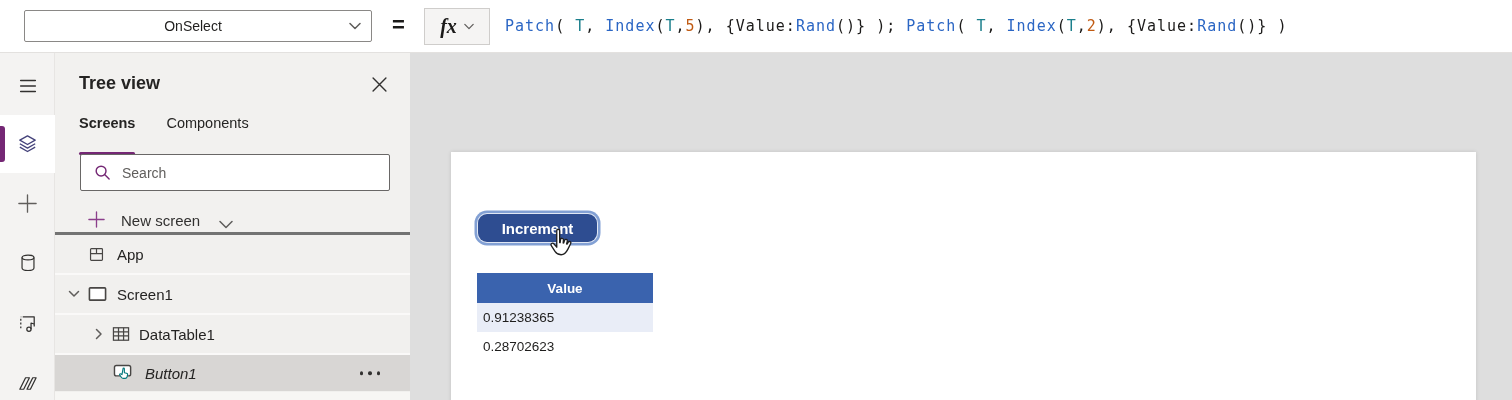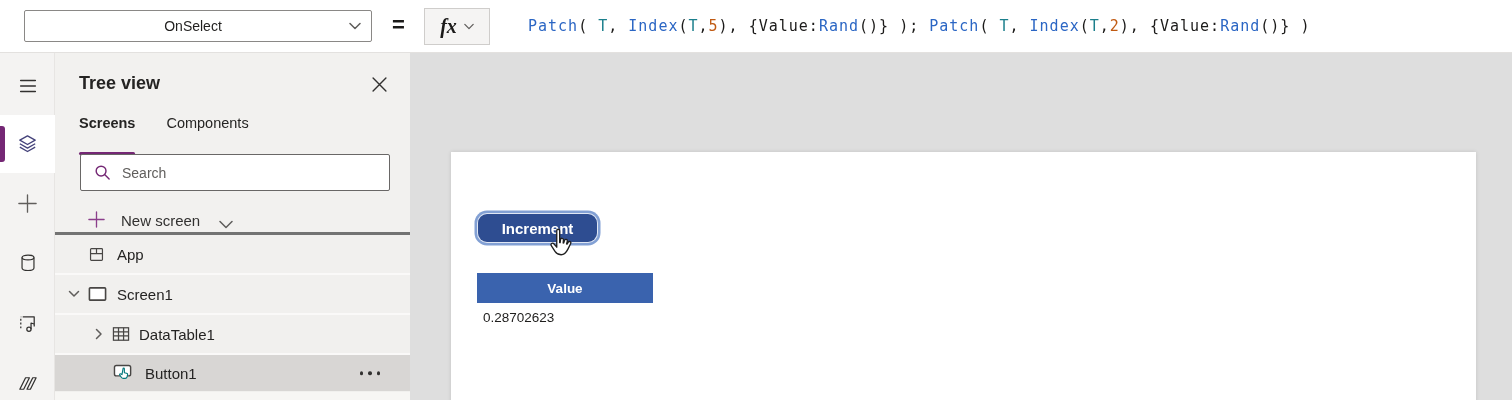--- a/index.html
+++ b/index.html
@@ -7,21 +7,21 @@
   body { font-family:"Liberation Sans", sans-serif; color:#252423; background:#dedede; position:relative; }
   svg { display:block; }
 
   
   .topbar { position:absolute; left:0; top:0; width:1512px; height:53px; background:#fff; border-bottom:1px solid #e3e1df; z-index:10; }
   .prop-dd { position:absolute; left:24px; top:10px; width:348px; height:32px; background:#fff; border:1px solid #8a8886; border-radius:2px; display:flex; align-items:center; padding:0 10px 0 12px; cursor:pointer; }
   .prop-dd .lbl { font-size:14px; color:#201f1e; flex:1;text-align:center; }
   .equals { position:absolute; left:392px; top:12px; font-size:22px; font-weight:700; color:#1b1a19; }
   .fx-btn { position:absolute; left:424px; top:8px; width:66px; height:37px; background:#f5f4f3; border:1px solid #cfcdcb; display:flex; align-items:center; justify-content:center; gap:7px; cursor:pointer; }
   .fx-glyph { font-family:"Liberation Serif", serif; font-style:italic; font-weight:600; font-size:20px; color:#1b1a19; }
-  .formula { position:absolute; left:505px; top:0; height:52px; display:flex; align-items:center; white-space:pre; font-family:"DejaVu Sans Mono","Liberation Mono",monospace; font-size:15px; letter-spacing:1px; cursor:text;margin-left:23px; }
+  .formula { position:absolute; left:505px; top:0; height:52px; display:flex; align-items:center; white-space:pre; font-family:"DejaVu Sans Mono","Liberation Mono",monospace; font-size:15px; letter-spacing:1px; cursor:text; }
   .tk-func  { color:#2b66c4; }
   .tk-ident { color:#1b7f8c; }
   .tk-num   { color:#c05a12; }
   .tk-plain { color:#1b1a19; }
 
   
   .rail { position:absolute; left:0; top:53px; width:55px; height:347px; background:#f4f3f2; border-right:1px solid #e7e5e3; z-index:6; }
   .rail-item { position:absolute; left:0; width:55px; height:44px; display:flex; align-items:center; justify-content:center; cursor:pointer; }
   .rail-item.selected { background:#fff; height:58px; }
   .sel-bar { position:absolute; left:0; top:11px; width:5px; height:36px; background:#742774; border-radius:0 3px 3px 0; }
@@ -35,21 +35,21 @@
   .tab.selected { font-weight:700; }
   .tab.selected .underline { position:absolute; left:0; bottom:0; width:100%; height:3px; background:#742774; border-radius:2px; }
   .search-box { position:absolute; left:25px; top:101px; width:310px; height:37px; background:#fff; border:1px solid #696766; border-radius:2px; display:flex; align-items:center; padding:0 8px 0 13px; }
   .search-box input { border:none; outline:none; flex:1; font-size:14px; font-family:"Liberation Sans",sans-serif; color:#323130; margin-left:11px; background:transparent; }
   .search-box input::placeholder { color:#605e5c; }
   .new-screen { position:absolute; left:25px; top:144px; height:32px; display:flex; align-items:flex-end; cursor:pointer; }
   .new-screen .ns-label { font-size:15px; color:#323130; margin-left:15px; }
   .new-screen .ns-chev { margin-left:19px; }
   .tree { position:absolute; left:0; top:179px; width:355px; border-top:3px solid #737373; }
   .tree-row { position:relative; width:355px; height:40px; display:flex; align-items:center; cursor:pointer; border-bottom:2px solid #faf9f8; background:#f1f0ee; }
-  .tree-row.selected { background:#d8d6d4; height:37px; border-bottom:1px solid #f1f0ee; }
+  .tree-row.selected { background:#d8d6d4; height:37px; border-bottom:1px solid #f1f0ee;font-style:italic; }
   .tree-label { font-size:15px; color:#252423; }
   .dots { position:absolute; right:30px; top:50%; transform:translateY(-50%); display:flex; gap:5px; }
   .dots i { width:3.5px; height:3.5px; border-radius:50%; background:#323130; }
   .panel-foot { position:absolute; left:0; top:339px; width:355px; height:8px; background:#f7f6f4; }
 
   
   .canvas { position:absolute; left:410px; top:53px; width:1102px; height:347px; background:#dedede; }
   .artboard { position:absolute; left:41px; top:99px; width:1025px; height:260px; background:#fff; box-shadow:0 0 4px rgba(0,0,0,0.12); }
   .inc-btn { position:absolute; left:27px; top:62px; width:119px; height:28px; background:#2e4d91; border-radius:9px; color:#fff; font-size:15px; font-weight:700; display:flex; align-items:center; justify-content:center; cursor:pointer; box-shadow:0 0 0 1px rgba(255,255,255,0.75), 0 0 0 3.5px #82a0d4; }
   .cursor-hand { position:absolute; left:95px; top:76px; z-index:3; }
@@ -207,16 +207,17 @@
 </div>
 
 <div class="canvas">
   <div class="artboard">
     <div class="inc-btn">Increment</div>
     <svg class="cursor-hand" width="30" height="34" viewBox="0 0 24 28">
       <path d="M8.5 2.2 c0-1.6 2.4-1.6 2.4 0 V12 l.4.1 .3-2.6 c.2-1.5 2.5-1.3 2.4.2 l-.2 2.6 .4.1 .7-2.2 c.4-1.4 2.6-.9 2.3.6 l-.6 2.3 .4.2 1-1.6 c.8-1.3 2.7-.2 2 1.1 l-2.3 4.6 c-1.2 2.4-2.6 4.6-5.6 4.6 -2.4 0-3.7-.8-4.9-2.6 L4 14.6 c-1-1.4 1-2.9 2.1-1.6 l2.4 2.8 z" fill="#fff" stroke="#1f1f1f" stroke-width="1.1" stroke-linejoin="round"></path>
     </svg>
     <div class="dtable">
       <div class="dt-header">Value</div>
+      <div class="dt-row alt">0.91238365</div>
       <div class="dt-row">0.28702623</div>
     </div>
   </div>
 </div>
 
 </body></html>

